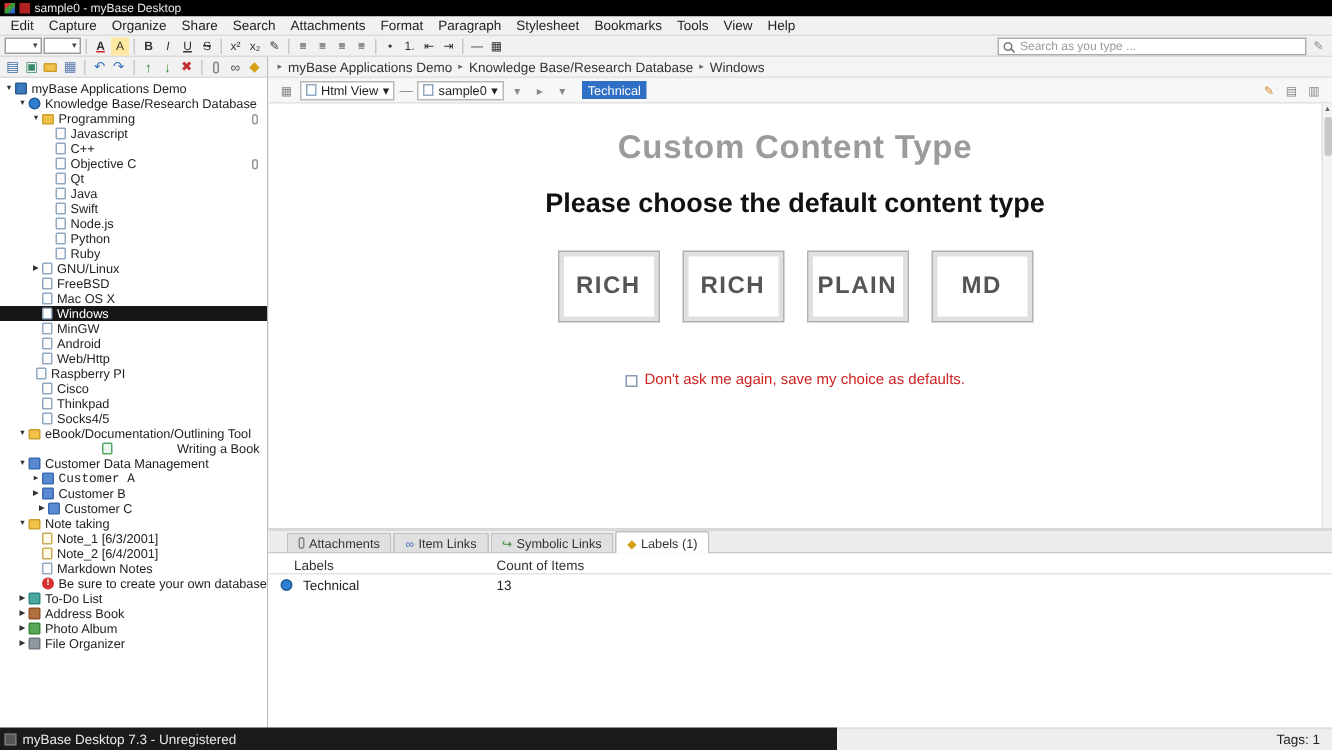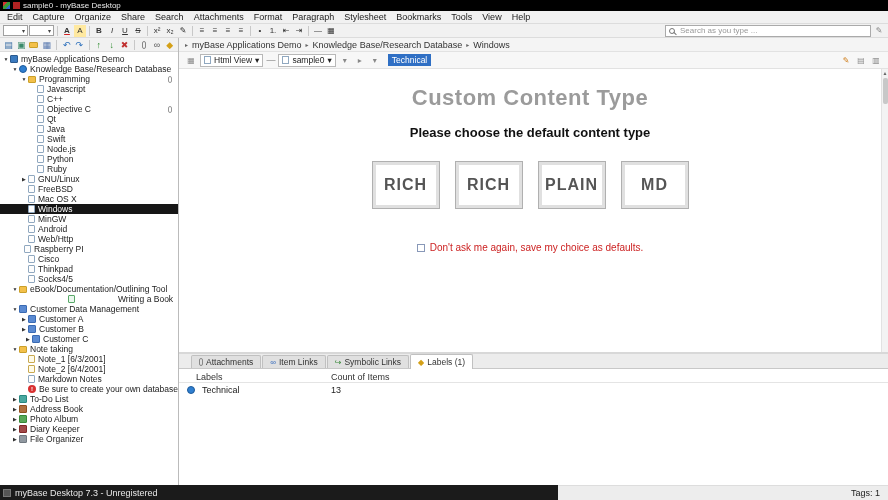--- a/index.html
+++ b/index.html
@@ -81,21 +81,21 @@
   .dash { color:#888; }
   .chip { background:var(--accent,#2f6fc4); color:#fff; padding:1px 4px; font-size:8.5px; margin-left:4px; }
   .spacer { flex:1; }
   .pencil-o { color:#d08020; }
   .gray-ic { color:#888; }
 
   
   .content-wrap { flex:1; display:flex; min-height:0; }
   .content { flex:1; text-align:center; padding-top:16px; }
   .ct-title { font-size:22px; font-weight:bold; color:var(--heading_gray,#9b9b9b); letter-spacing:.5px; }
-  .ct-sub { font-size:13px; font-weight:bold; color:#111; margin-top:14px; }
+  .ct-sub { font-size:18px; font-weight:bold; color:#111; margin-top:14px; }
   .ct-buttons { margin-top:22px; display:flex; justify-content:center; gap:17px; }
   .ctbtn { width:66px; padding:11px 0; background:#fff; border:3px solid #e0e0e0; outline:1px solid #b0b0b0; font-size:16px; font-weight:bold; color:#555; letter-spacing:1px; cursor:pointer; }
   .ct-check { margin-top:34px; color:var(--warning_text,#cc2222); font-size:10px; display:flex; align-items:center; justify-content:center; gap:5px; }
   .cbox { width:8px; height:8px; border:1px solid #8898b8; background:#fff; display:inline-block; }
   .vscroll { width:7px; flex:0 0 7px; background:#f3f3f3; border-left:1px solid #e2e2e2; display:flex; flex-direction:column; align-items:center; padding-top:1px; }
   .sarr { font-size:5px; color:#666; }
   .sthumb { width:5px; height:26px; background:#c8c8c8; margin-top:2px; border-radius:2px; }
 
   
   .bottom-panel { height:133px; flex:0 0 133px; border-top:2px solid #d8d8d8; display:flex; flex-direction:column; background:#fff; }
@@ -341,21 +341,21 @@
           <div class="trow" style="padding-left: 20px; gap: 40px;">
             <span class="arr"></span>
             <span class="ticn i-doc-green"></span>
             <span class="tlabel">Writing a Book</span>
           </div>
           <div class="trow" style="padding-left: 11px;">
             <span class="arr">▼</span>
             <span class="ticn i-customer"></span>
             <span class="tlabel">Customer Data Management</span>
           </div>
-          <div class="trow" style="padding-left: 20px;">
+          <div class="trow" style="padding-left: 20px; font-family: Liberation Mono, monospace;">
             <span class="arr">▶</span>
             <span class="ticn i-customer"></span>
             <span class="tlabel">Customer A</span>
           </div>
           <div class="trow" style="padding-left: 20px;">
             <span class="arr">▶</span>
             <span class="ticn i-customer"></span>
             <span class="tlabel">Customer B</span>
           </div>
           <div class="trow" style="padding-left: 24px;">
@@ -395,25 +395,20 @@
           </div>
           <div class="trow" style="padding-left: 11px;">
             <span class="arr">▶</span>
             <span class="ticn i-book"></span>
             <span class="tlabel">Address Book</span>
           </div>
           <div class="trow" style="padding-left: 11px;">
             <span class="arr">▶</span>
             <span class="ticn i-photo"></span>
             <span class="tlabel">Photo Album</span>
-          </div>
-          <div class="trow" style="padding-left: 11px;">
-            <span class="arr">▶</span>
-            <span class="ticn i-diary"></span>
-            <span class="tlabel">Diary Keeper</span>
           </div>
           <div class="trow" style="padding-left: 11px;">
             <span class="arr">▶</span>
             <span class="ticn i-file"></span>
             <span class="tlabel">File Organizer</span>
           </div>
         </div>
     </div>
 
     <div class="right-col">

